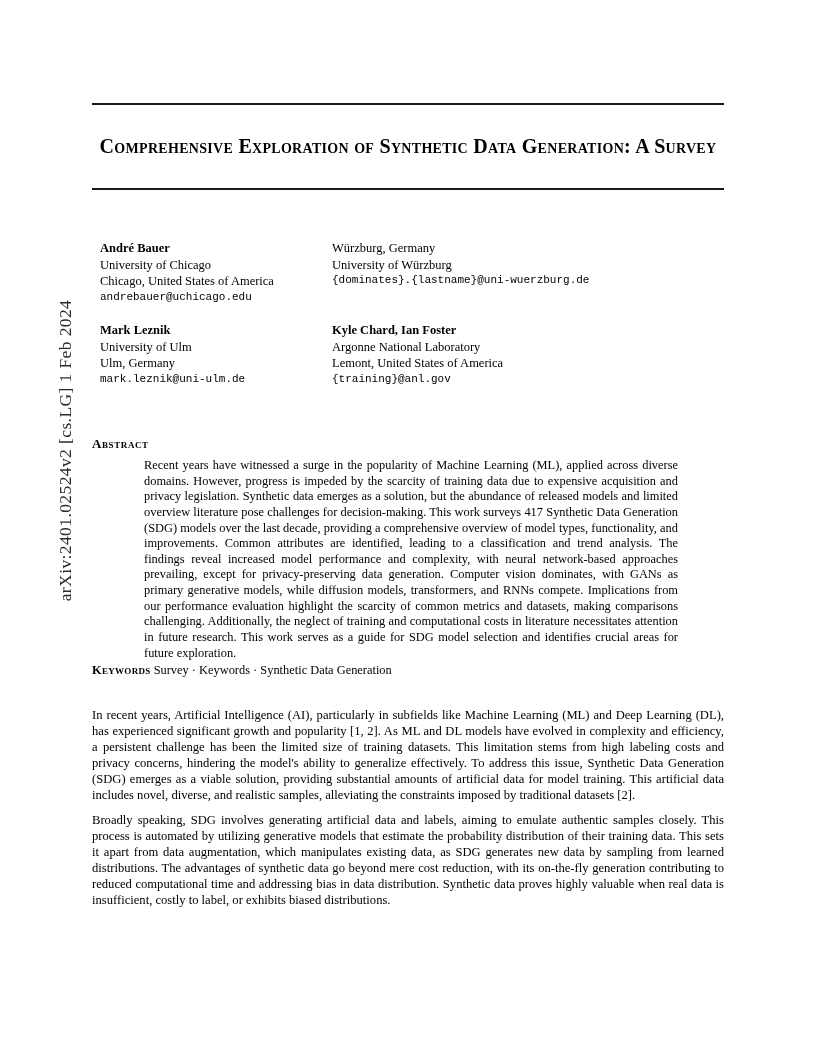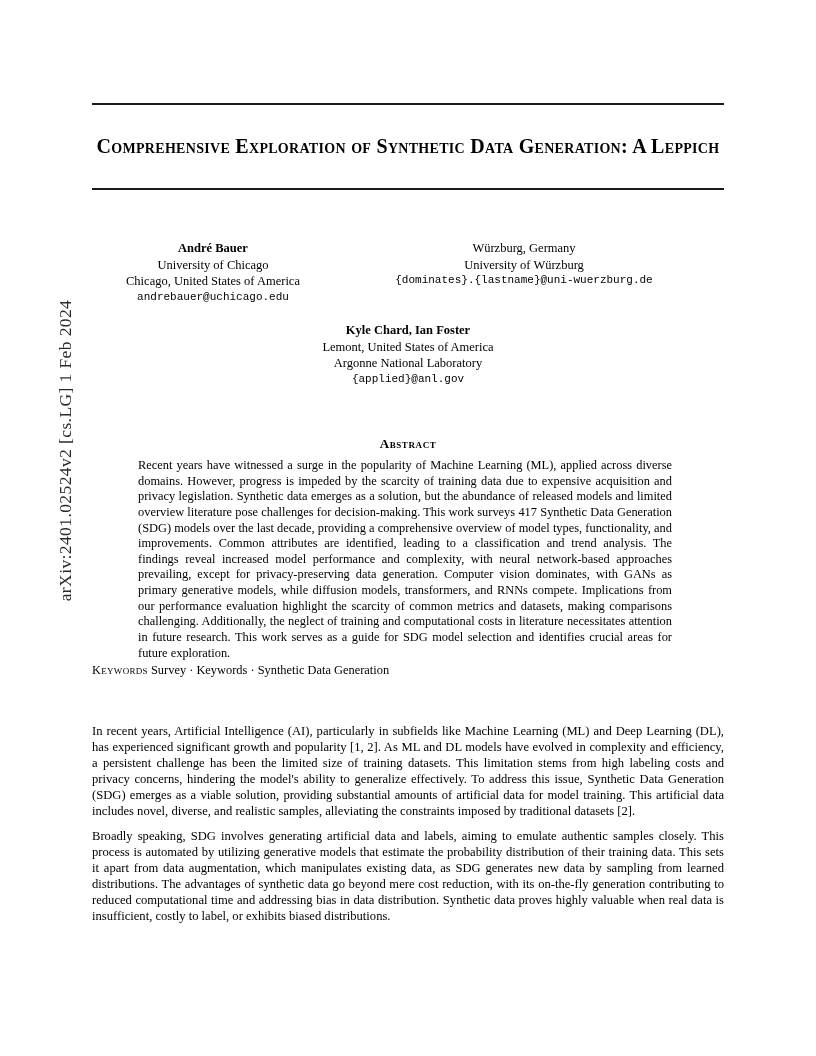--- a/index.html
+++ b/index.html
@@ -56,25 +56,24 @@
     text-align: center;
     font-size: 20px;
     line-height: 1.35;
     font-variant: small-caps;
     letter-spacing: 0.3px;
   }
 
   
   .authors {
     position: absolute;
-    left: 0;
+    left: 8px;
     width: 632px;
     font-size: 12.5px;
     line-height: 1.33;
-    text-align: center;
   }
   #authors-row1 { top: 240px; }
   #authors-row2 { top: 322px; }
 
   .author-group {
     display: inline-block;
     vertical-align: top;
   }
   .a-name { font-weight: bold; }
   .a-aff { }
@@ -83,103 +82,108 @@
   #authors-row1 .g1 { width: 232px; }
   #authors-row1 .g2 { width: 390px; }
   #authors-row2 .g1 { width: 232px; }
   #authors-row2 .g2 { width: 390px; }
 
   #abstract-head {
     position: absolute;
     top: 436px;
     left: 0;
     width: 632px;
-    text-align: center;
+    text-align: left;
     font-size: 13px;
     font-variant: small-caps;
     font-weight: bold;
     letter-spacing: 0.6px;
   }
   #abstract-body {
     position: absolute;
     top: 458px;
-    left: 46px;
+    left: 52px;
     width: 534px;
     font-size: 12.4px;
     line-height: 1.26;
     text-align: justify;
   }
 
   #keywords {
     position: absolute;
     top: 662px;
     left: 0;
     width: 632px;
     font-size: 12.4px;
     line-height: 1.3;
   }
   #keywords .kw-label {
-    font-weight: normal;
+    font-weight: bold;
     font-variant: small-caps;
     letter-spacing: 0.3px;
   }
 
   #section1 {
     position: absolute;
     top: 696px;
     left: 0;
     width: 632px;
     font-size: 15.5px;
     font-weight: bold;
   }
   #section1 .num { display: inline-block; width: 22px; }
 
   #body-text {
     position: absolute;
-    top: 724px;
+    top: 708px;
     left: 0;
     width: 632px;
     font-size: 12.6px;
     line-height: 1.27;
     text-align: justify;
   }
   #body-text p { margin: 0 0 9px 0; }
 </style>
 </head>
 <body>
 
 <div id="arxiv-stamp">arXiv:2401.02524v2  [cs.LG]  1 Feb 2024</div>
 
 <div id="page">
 
   <hr id="rule-top" class="rule">
 
-  <h1 id="title">Comprehensive Exploration of Synthetic Data Generation: A Leppich</h1>
+  <h1 id="title">Comprehensive Exploration of Synthetic Data Generation: A Survey</h1>
 
   <hr id="rule-bottom" class="rule">
 
   <div id="authors-row1" class="authors">
     <div class="author-group g1">
       <div class="a-name">André Bauer</div>
       <div class="a-aff">University of Chicago</div>
       <div class="a-aff">Chicago, United States of America</div>
       <div class="a-mail">andrebauer@uchicago.edu</div>
     </div><div class="author-group g2">
       <div class="a-aff">Würzburg, Germany</div>
       <div class="a-aff">University of Würzburg</div>
       <div class="a-mail">{dominates}.{lastname}@uni-wuerzburg.de</div>
     </div>
   </div>
 
   <div id="authors-row2" class="authors">
-    <div class="author-group g2">
+    <div class="author-group g1">
+      <div class="a-name">Mark Leznik</div>
+      <div class="a-aff">University of Ulm</div>
+      <div class="a-aff">Ulm, Germany</div>
+      <div class="a-mail">mark.leznik@uni-ulm.de</div>
+    </div><div class="author-group g2">
       <div class="a-name">Kyle Chard, Ian Foster</div>
+      <div class="a-aff">Argonne National Laboratory</div>
       <div class="a-aff">Lemont, United States of America</div>
-      <div class="a-aff">Argonne National Laboratory</div>
-      <div class="a-mail">{applied}@anl.gov</div>
+      <div class="a-mail">{training}@anl.gov</div>
     </div>
   </div>
 
   <div id="abstract-head">Abstract</div>
   <div id="abstract-body">Recent years have witnessed a surge in the popularity of Machine Learning (ML), applied across diverse domains. However, progress is impeded by the scarcity of training data due to expensive acquisition and privacy legislation. Synthetic data emerges as a solution, but the abundance of released models and limited overview literature pose challenges for decision-making. This work surveys 417 Synthetic Data Generation (SDG) models over the last decade, providing a comprehensive overview of model types, functionality, and improvements. Common attributes are identified, leading to a classification and trend analysis. The findings reveal increased model performance and complexity, with neural network-based approaches prevailing, except for privacy-preserving data generation. Computer vision dominates, with GANs as primary generative models, while diffusion models, transformers, and RNNs compete. Implications from our performance evaluation highlight the scarcity of common metrics and datasets, making comparisons challenging. Additionally, the neglect of training and computational costs in literature necessitates attention in future research. This work serves as a guide for SDG model selection and identifies crucial areas for future exploration.</div>
 
   <div id="keywords">
     <span class="kw-label">Keywords</span>
     <span>Survey · Keywords · Synthetic Data Generation</span>
   </div>

